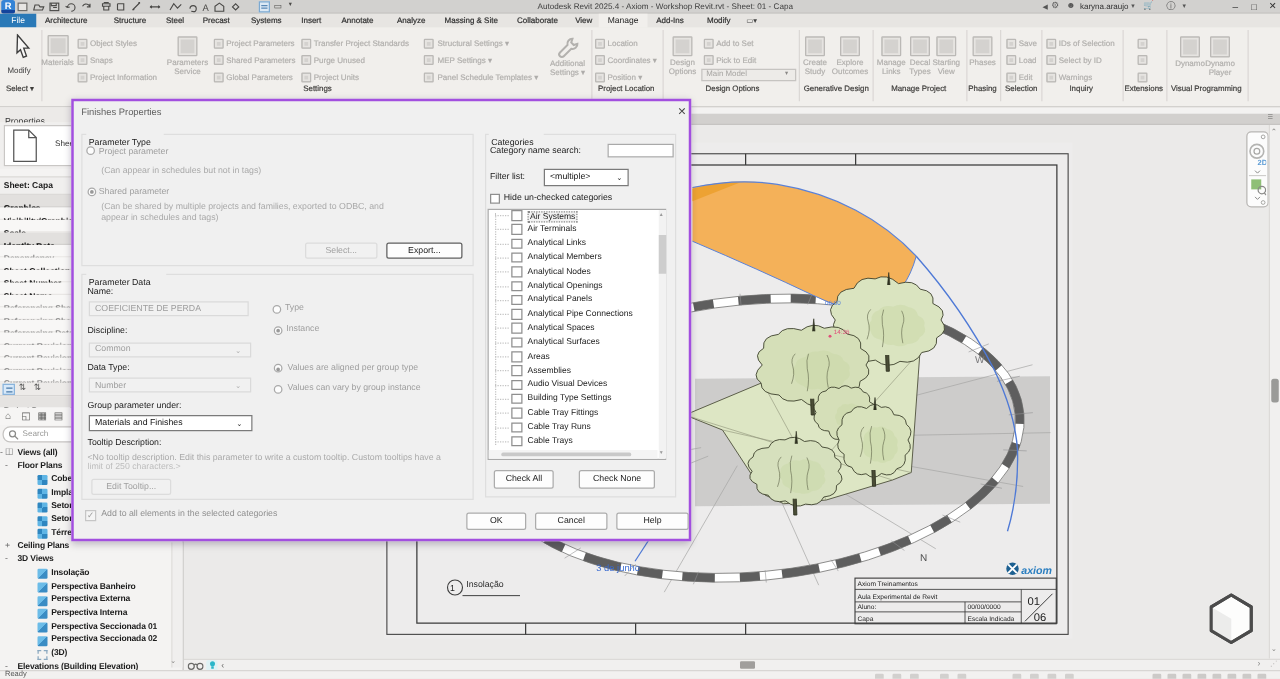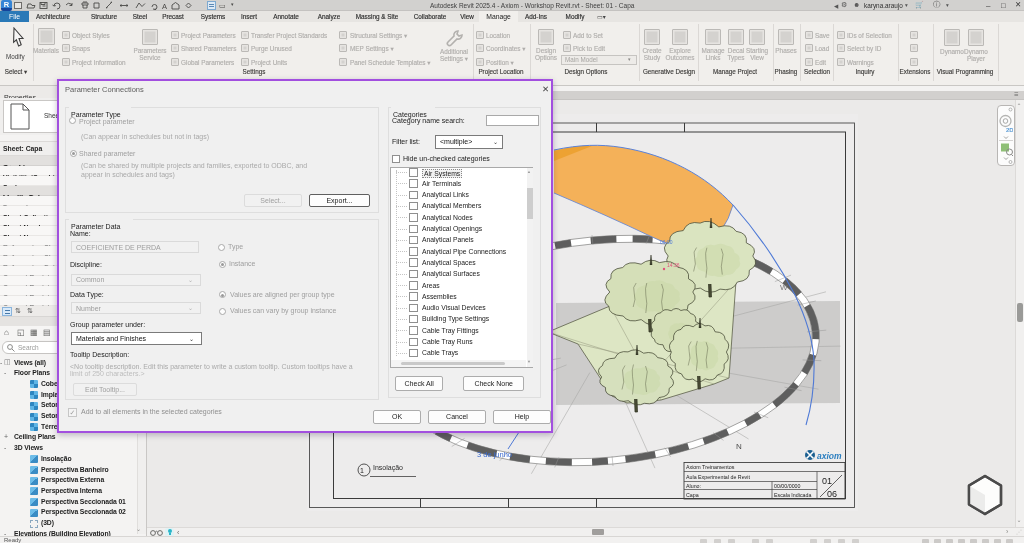--- a/index.html
+++ b/index.html
@@ -456,21 +456,21 @@
 <div class="a " style="left:852px;top:538.5px;width:7px;height:6px;background:#d2d0ce;border-radius:1px"></div>
 <div class="a " style="left:922px;top:538.5px;width:7px;height:6px;background:#cccac8;border-radius:1px"></div>
 <div class="a " style="left:934px;top:538.5px;width:7px;height:6px;background:#cccac8;border-radius:1px"></div>
 <div class="a " style="left:946px;top:538.5px;width:7px;height:6px;background:#cccac8;border-radius:1px"></div>
 <div class="a " style="left:958px;top:538.5px;width:7px;height:6px;background:#cccac8;border-radius:1px"></div>
 <div class="a " style="left:970px;top:538.5px;width:7px;height:6px;background:#cccac8;border-radius:1px"></div>
 <div class="a " style="left:982px;top:538.5px;width:7px;height:6px;background:#cccac8;border-radius:1px"></div>
 <div class="a " style="left:994px;top:538.5px;width:7px;height:6px;background:#cccac8;border-radius:1px"></div>
 <div class="a " style="left:1006px;top:538.5px;width:7px;height:6px;background:#cccac8;border-radius:1px"></div>
 <div class="a" id="dlg" style="left:57px;top:79px;width:496px;height:354px;background:#f0f0f0;border:2px solid #a24fdf;box-shadow:0 2px 6px rgba(40,20,60,0.28)">
-<span class="a " style="left:6px;top:3.5px;font-size:7.5px;color:#606060;white-space:nowrap">Parameter Connections</span>
+<span class="a " style="left:6px;top:3.5px;font-size:7.5px;color:#606060;white-space:nowrap">Finishes Properties</span>
     <span class="a " style="left:483px;top:3px;font-size:8.5px;color:#444">✕</span>
     <div class="a " style="left:5.5px;top:25.5px;width:314px;height:106px;border:1px solid #dedede"></div>
     <div class="a " style="left:10px;top:21.5px;width:62px;height:8px;background:#f0f0f0"><span class="dtx" style="padding-left:2px">Parameter Type</span></div>
     <div class="a radio" style="left:10px;top:36px;width:7px;height:7px;"></div>
     <span class="a gtx" style="left:20px;top:36.5px;">Project parameter</span>
     <span class="a g2tx" style="left:22px;top:51.5px;">(Can appear in schedules but not in tags)</span>
     <div class="a radio sel" style="left:10.5px;top:68.5px;width:7px;height:7px;"></div>
     <span class="a gtx" style="left:20px;top:69px;">Shared parameter</span>
     <span class="a g2tx" style="left:22px;top:81px;">(Can be shared by multiple projects and families, exported to ODBC, and</span>
     <span class="a g2tx" style="left:22px;top:90px;">appear in schedules and tags)</span>

